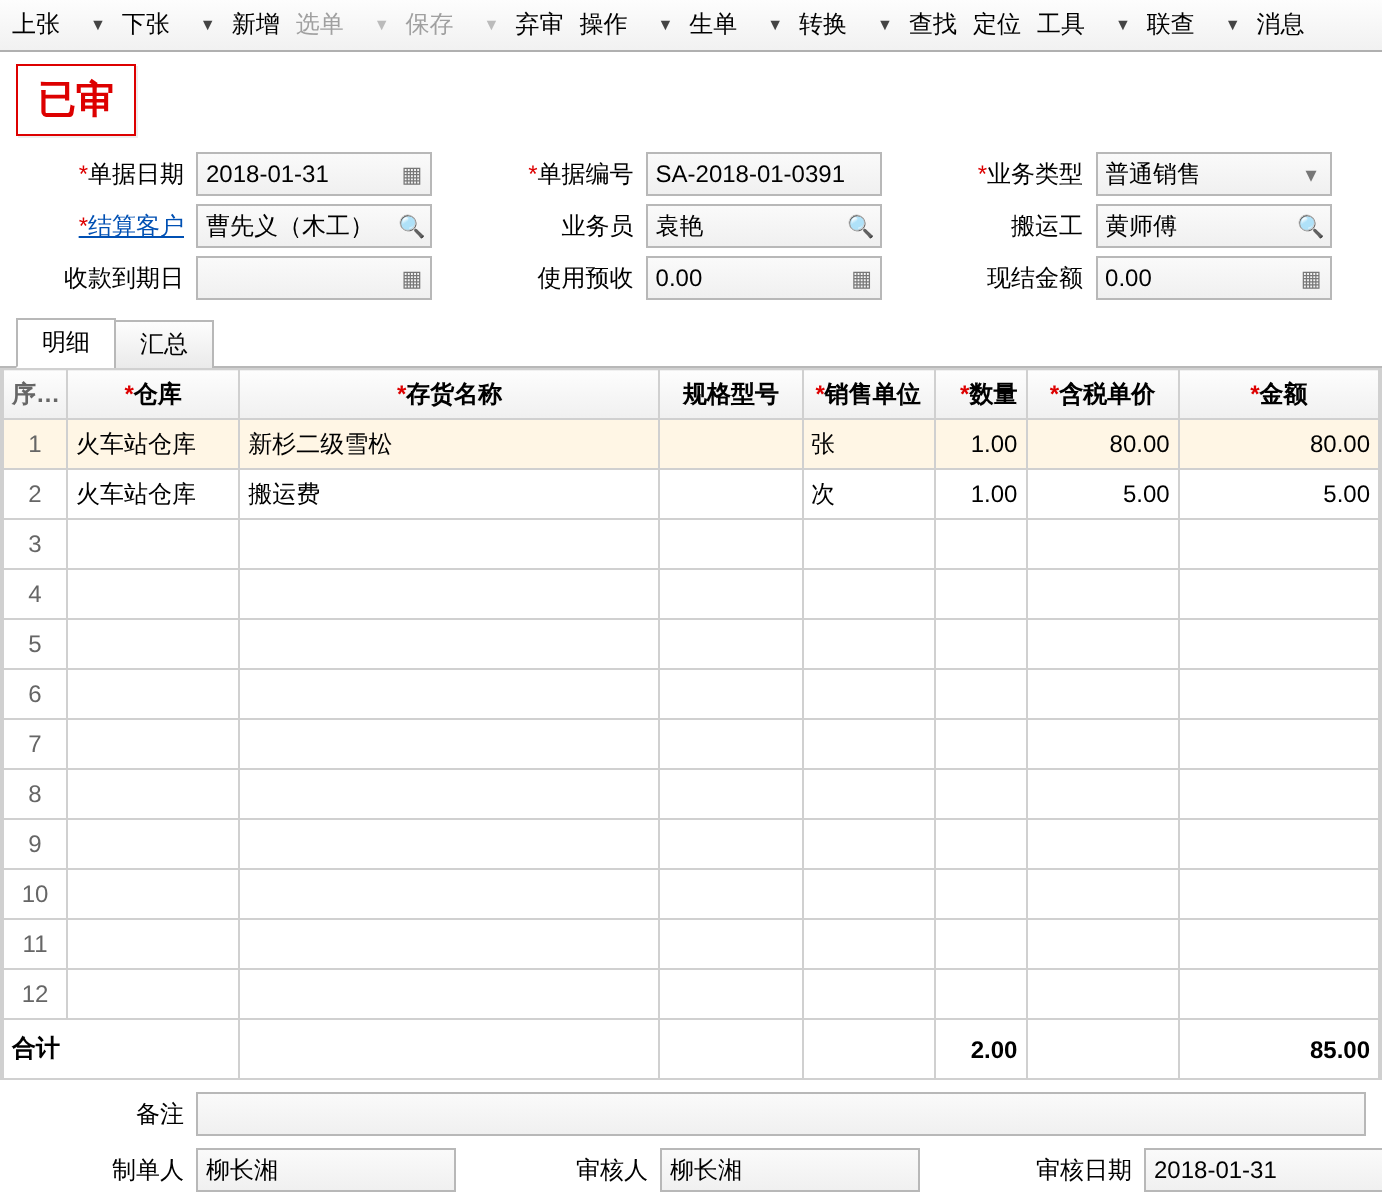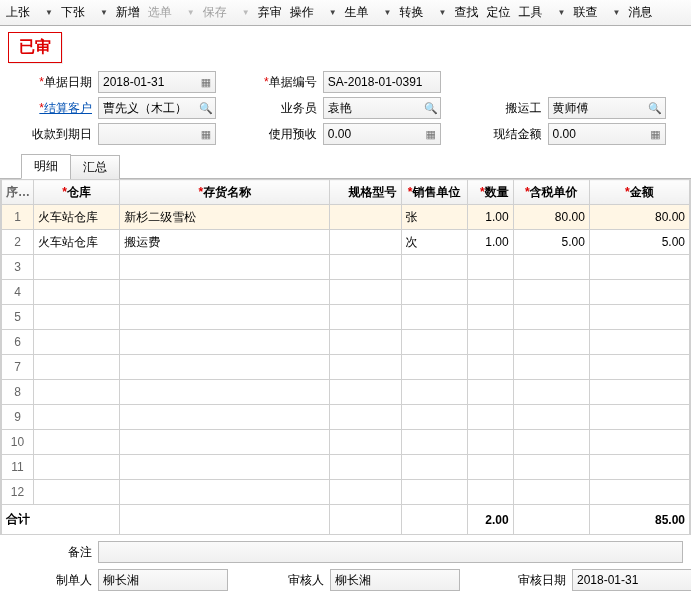--- a/index.html
+++ b/index.html
@@ -33,21 +33,21 @@
   .status-area {
     padding: 6px 8px;
   }
   .approved-stamp {
     display: inline-block;
     border: 1px solid #d00;
     box-shadow: 1px 1px 0 #eee;
     color: #d00;
     padding: 4px 10px;
     font-weight: bold;
-    font-size: 16px;
+    font-size: 19px;
     text-align: right;
   }
   .form-area {
     padding: 2px 8px 6px 8px;
   }
   .form-row {
     display: flex;
     margin-bottom: 4px;
   }
   .form-cell {
@@ -84,21 +84,21 @@
   .form-input .icon {
     width: 18px;
     text-align: center;
     color: #777;
     font-size: 11px;
   }
 
   .tabbar {
     display: flex;
     align-items: flex-end;
-    padding-left: 21px;
+    padding-left: 8px;
     border-bottom: 1px solid #b8b8b8;
     height: 24px;
   }
   .tab {
     border: 1px solid #b8b8b8;
     border-bottom: none;
     padding: 3px 12px;
     margin-right: -1px;
     background: linear-gradient(#fdfdfd,#eaeaea);
     cursor:pointer;
@@ -125,21 +125,21 @@
     text-overflow: ellipsis;
     font-size: 12px;
   }
   table.grid th {
     background: linear-gradient(#fdfdfd,#f0f0f0);
   }
   table.grid th .req { color:#d00; }
   .col-idx { width:32px; text-align:center; color:#666;}
   .col-wh { width:86px; }
   .col-name { width:210px; }
-  .col-spec { width:71px;text-align:right; }
+  .col-spec { width:71px; }
   .col-unit { width:66px; }
   .col-qty { width:46px; text-align:right;}
   .col-price { width:76px; text-align:right;}
   .col-amt { width:100px; text-align:right;}
   tr.sel td { background:#fff6e5; }
   tr.total td { font-weight:bold; height:30px;margin-top:25px; }
   tr.total td:first-child { text-align:left; padding-left:4px;}
   .grid-wrap { border-left:1px solid #d0d0d0; border-right:1px solid #d0d0d0; }
 
   .footer {
@@ -234,20 +234,27 @@
       <span class="form-label"><span class="req">*</span><span>单据日期</span></span>
       <span class="form-input">
           <input value="2018-01-31" style="">
           <span class="icon">▦</span>
         </span>
     </div>
     <div class="form-cell">
       <span class="form-label"><span class="req">*</span><span>单据编号</span></span>
       <span class="form-input">
           <input value="SA-2018-01-0391" style="">
+        </span>
+    </div>
+    <div class="form-cell">
+      <span class="form-label"><span class="req">*</span><span>业务类型</span></span>
+      <span class="form-input">
+          <input value="普通销售" style="">
+          <span class="icon">▾</span>
         </span>
     </div>
   </div>
   <div class="form-row">
     <div class="form-cell">
       <span class="form-label link"><span class="req">*</span><span>结算客户</span></span>
       <span class="form-input">
           <input value="曹先义（木工）" style="">
           <span class="icon">🔍</span>
         </span>

